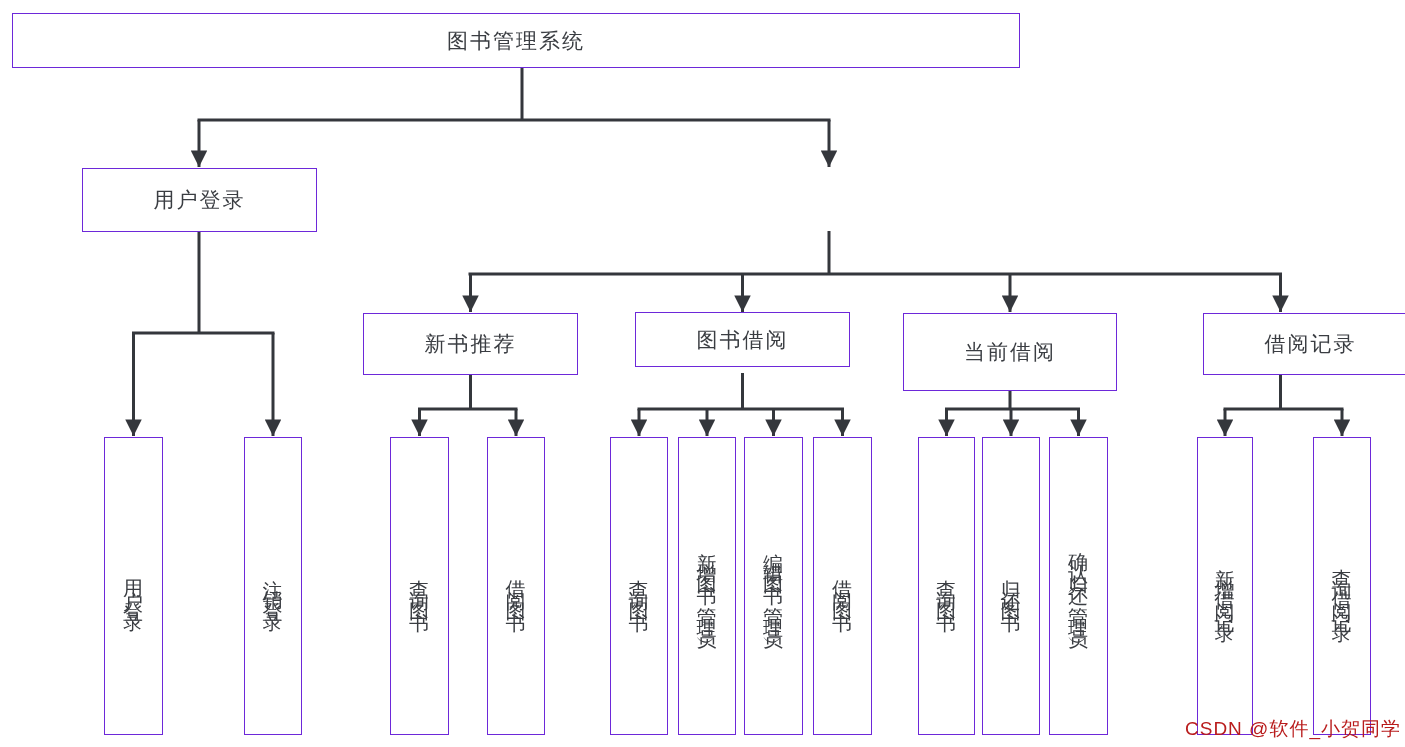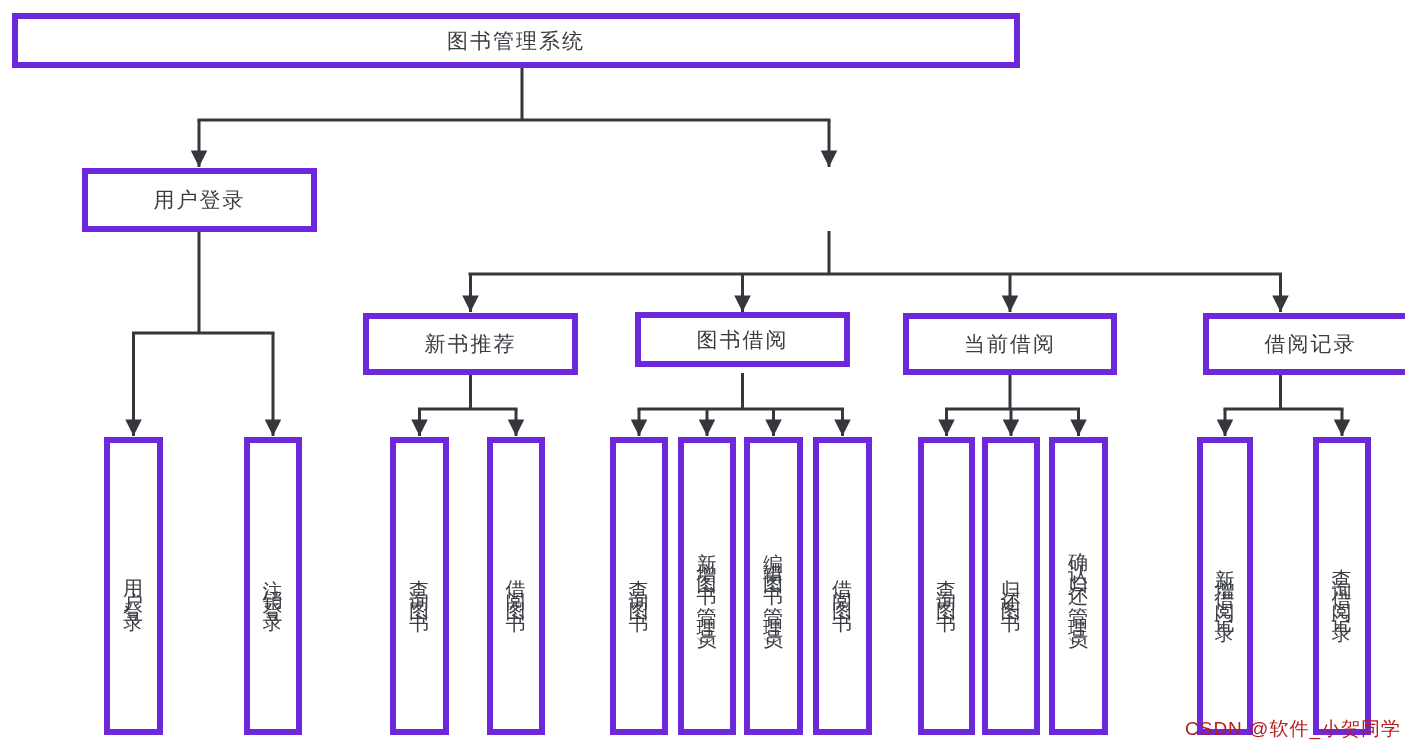--- a/index.html
+++ b/index.html
@@ -14,21 +14,21 @@
   #connectors {
     position: absolute;
     left: 0; top: 0;
     width: 1405px; height: 747px;
     z-index: 0;
   }
   .node {
     position: absolute;
     box-sizing: border-box;
     background: #ffffff;
-    border: 6px solid #6d28d9;
+    border: 1px solid #6d28d9;
     display: flex;
     align-items: center;
     justify-content: center;
     color: #3a3d42;
     z-index: 1;
   }
   .h-node { font-size: 21px; letter-spacing: 2px; white-space: nowrap; }
   .leaf span {
     writing-mode: vertical-rl;
     text-orientation: mixed;
@@ -38,21 +38,21 @@
     color: #3a3d42;
   }
   
   #n-root   { left: 12px;  top: 13px;  width: 1008px; height: 55px; }
   
   #n-login  { left: 82px;  top: 168px; width: 235px; height: 64px; }
   #n-mgmt   { left: 712px; top: 168px; width: 235px; height: 65px; }
   
   #n-newbook { left: 363px;  top: 313px; width: 215px; height: 62px; }
   #n-borrow  { left: 635px;  top: 312px; width: 215px; height: 55px; }
-  #n-current { left: 903px;  top: 313px; width: 214px; height: 62px; }
+  #n-current { left: 903px;  top: 313px; width: 214px; height: 78px; }
   #n-records { left: 1203px; top: 313px; width: 215px; height: 62px; }
   
   .leaf { top: 437px; height: 298px; }
   #l-ul-login   { left: 104px;  width: 59px; }
   #l-ul-logout  { left: 244px;  width: 58px; }
   #l-nb-query   { left: 390px;  width: 59px; }
   #l-nb-borrow  { left: 487px;  width: 58px; }
   #l-bb-query   { left: 610px;  width: 58px; }
   #l-bb-add     { left: 678px;  width: 58px; }
   #l-bb-edit    { left: 744px;  width: 59px; }

